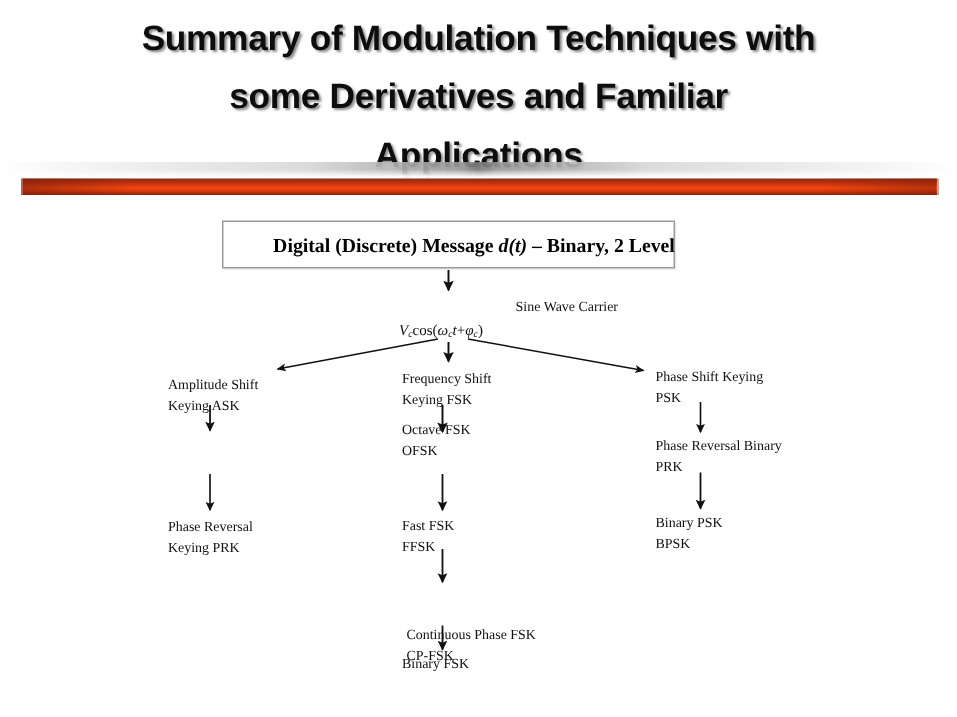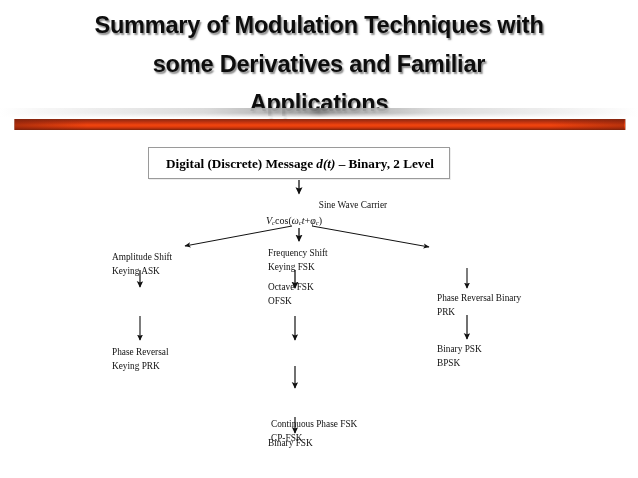--- a/index.html
+++ b/index.html
@@ -116,37 +116,37 @@
     top: 147px;
     width: 302px;
     height: 32px;
     border: 1px solid #9a9a9a;
     box-sizing: border-box;
     background: #ffffff;
     box-shadow: 1px 1px 0 rgba(0,0,0,0.07);
   }
   #root-box-label {
     position: absolute;
-    left: 0;
+    left: 16px;
     top: 8px;
     width: 302px;
     text-align: center;
     font-family: "Liberation Serif", serif;
     font-weight: bold;
     font-size: 13.2px;
     line-height: 16px;
     color: #000000;
   }
   #root-box-label i { font-style: italic; }
 
   #carrier-label {
-    left: 278px;
+    left: 262px;
     top: 199px;
     width: 150px;
-    text-align: center;
+    text-align: right;
   }
   #carrier-formula {
     position: absolute;
     left: 266px;
     top: 214px;
     font-family: "Liberation Serif", serif;
     font-style: italic;
     font-size: 10px;
     line-height: 13px;
     color: #111111;
@@ -220,22 +220,26 @@
 
   <div class="node col-left" style="top:251px">Amplitude Shift
 Keying ASK</div>
   <div class="node col-left" style="top:346px">Phase Reversal
 Keying PRK</div>
 
   <div class="node col-mid" style="top:247px">Frequency Shift
 Keying FSK</div>
   <div class="node col-mid" style="top:281px">Octave FSK
 OFSK</div>
+  <div class="node col-mid" style="top:345px">Fast FSK
+FFSK</div>
   <div class="node col-mid mid-indent" style="top:394px">Continuous Phase FSK
 CP-FSK</div>
   <div class="node col-mid" style="top:437px">Binary FSK</div>
 
+  <div class="node col-right" style="top:246px">Phase Shift Keying
+PSK</div>
   <div class="node col-right" style="top:292px">Phase Reversal Binary
 PRK</div>
   <div class="node col-right" style="top:343px">Binary PSK
 BPSK</div>
 
 </div>
 
 </body></html>

